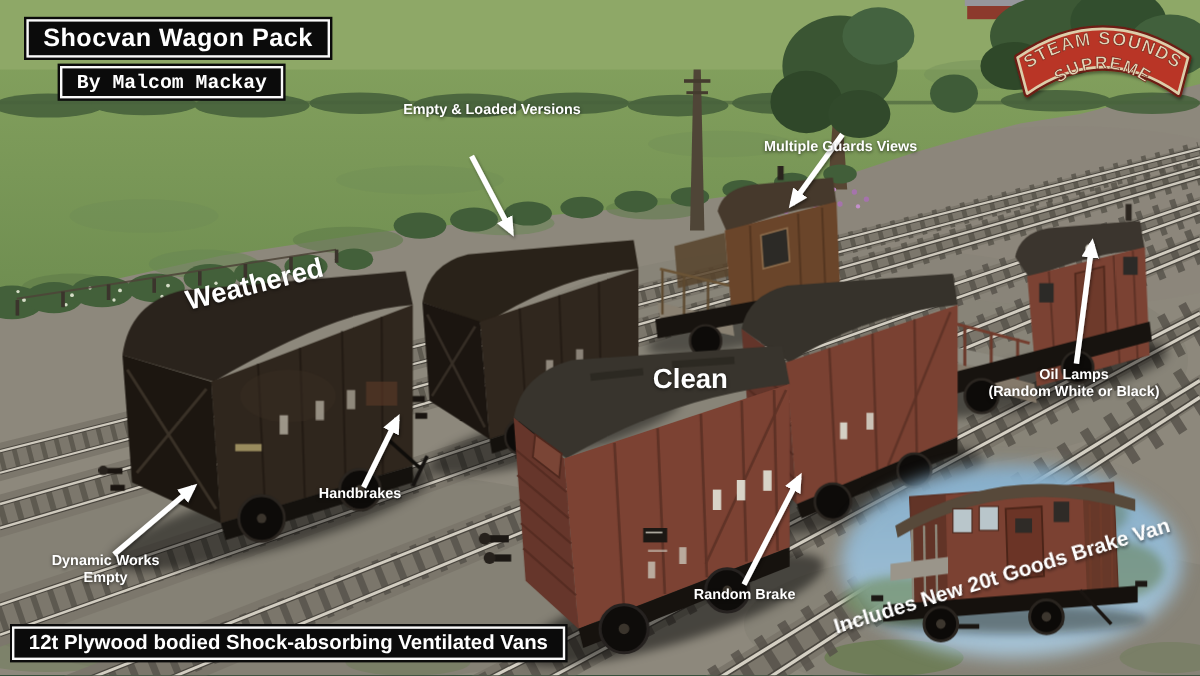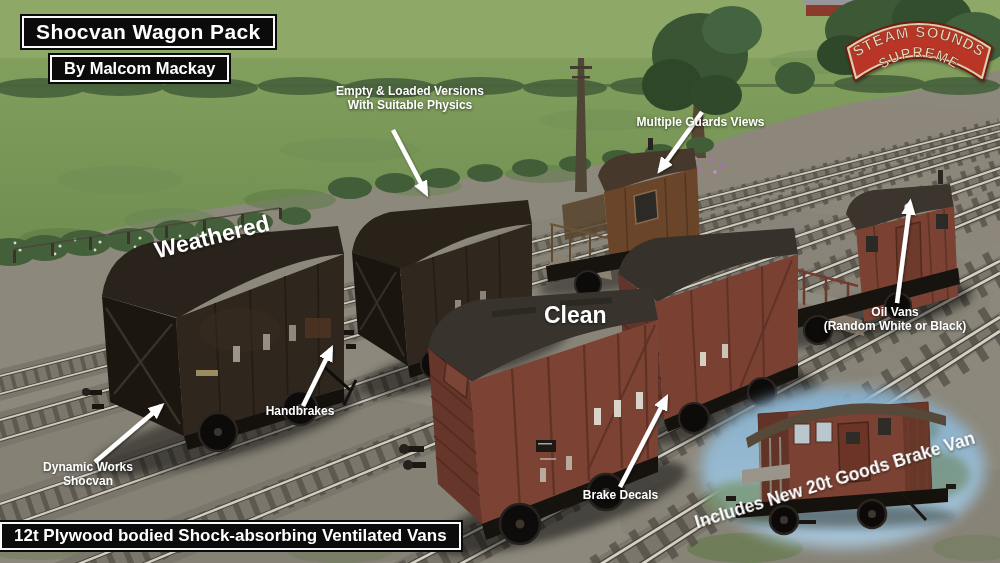--- a/index.html
+++ b/index.html
@@ -9,22 +9,22 @@
     background:#15803d;
   }
   .stage svg.scene{position:absolute;left:0;top:0;}
   .overlay{position:absolute;color:#fff;}
   .boxed{
     background:#0b0b0b;color:#fff;border:2px solid #fafafa;
     box-shadow:0 0 0 2px #0b0b0b;
     padding:2px 12px;font-weight:bold;white-space:nowrap;
   }
   .title-box{left:22px;top:16px;font-size:21px;letter-spacing:.4px;}
-  .byline-box{left:50px;top:55px;font-size:16.5px;}
-  .footer-box{left:0;top:522px;font-size:17px;}
+  .byline-box{left:50px;top:55px;font-size:16.5px;font-family:Liberation Mono, monospace;}
+  .footer-box{left:10px;top:522px;font-size:17px;}
   .note{
     position:absolute;color:#fff;font-weight:600;font-size:12px;line-height:1.18;
     text-align:center;text-shadow:0 1px 3px rgba(0,0,0,.65);
   }
   .note div{white-space:nowrap;}
   .big-label{
     position:absolute;color:#fff;font-weight:600;font-size:23px;
     text-shadow:0 1px 3px rgba(0,0,0,.6);white-space:nowrap;
   }
   .weathered-label{left:152px;top:238px;transform:rotate(-14deg);transform-origin:left top;}
@@ -438,43 +438,42 @@
     <line x1="95" y1="462" x2="161" y2="406" marker-end="url(#ah)"></line>
     <line x1="620" y1="487" x2="666" y2="398" marker-end="url(#ah)"></line>
   </g>
 </svg>
 
 <div class="overlay boxed title-box">Shocvan Wagon Pack</div>
 <div class="overlay boxed byline-box">By Malcom Mackay</div>
 
 <div class="note" style="left:300px;top:84px;width:220px;">
   <div>Empty &amp; Loaded Versions</div>
-  <div>With Suitable Physics</div>
 </div>
 
 <div class="note" style="left:608px;top:83px;width:185px;margin-top:32px;">
   <div>Multiple Guards Views</div>
 </div>
 
 <div class="note" style="left:795px;top:305px;width:200px;">
-  <div>Oil Vans</div>
+  <div>Oil Lamps</div>
   <div>(Random White or Black)</div>
 </div>
 
 <div class="note" style="left:215px;top:404px;width:170px;">
   <div>Handbrakes</div>
 </div>
 
 <div class="note" style="left:18px;top:460px;width:140px;">
   <div>Dynamic Works</div>
-  <div>Shocvan</div>
+  <div>Empty</div>
 </div>
 
 <div class="note" style="left:538px;top:488px;width:165px;">
-  <div>Brake Decals</div>
+  <div>Random Brake</div>
 </div>
 
 <div class="big-label weathered-label">Weathered</div>
 <div class="big-label clean-label">Clean</div>
 
 <div class="inset-caption">Includes New 20t Goods Brake Van</div>
 
 <div class="overlay boxed footer-box">12t Plywood bodied Shock-absorbing Ventilated Vans</div>
 
 <div class="logo-wrap">

